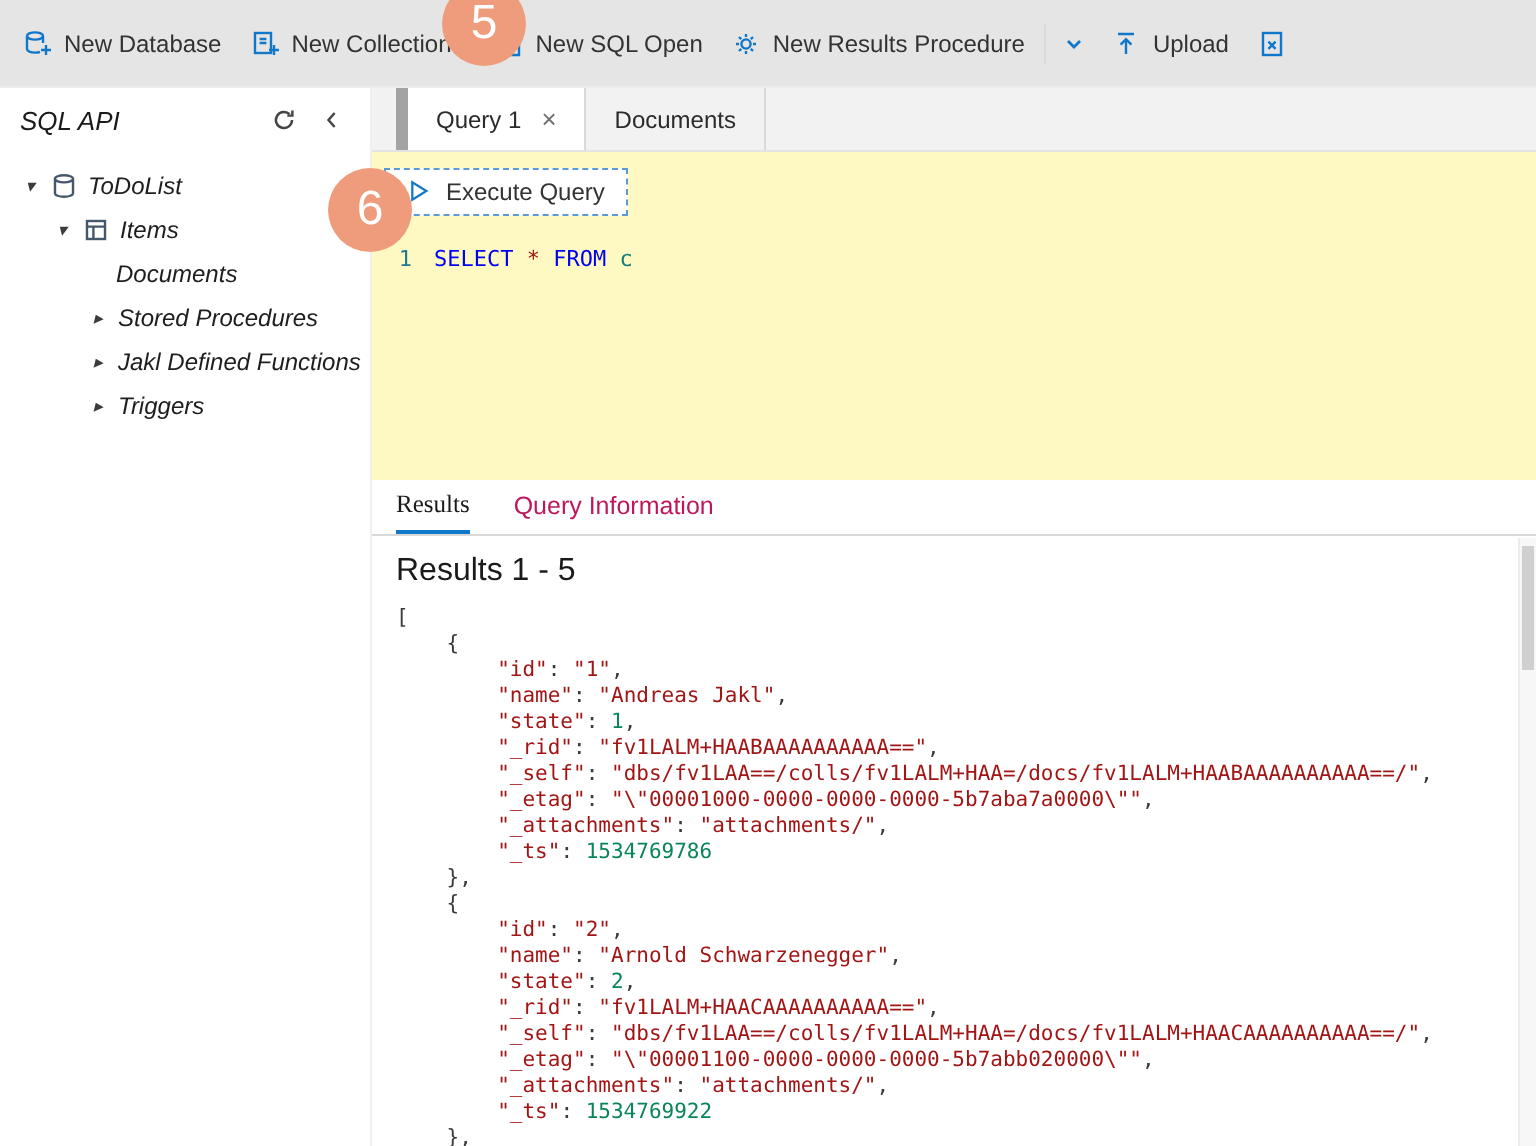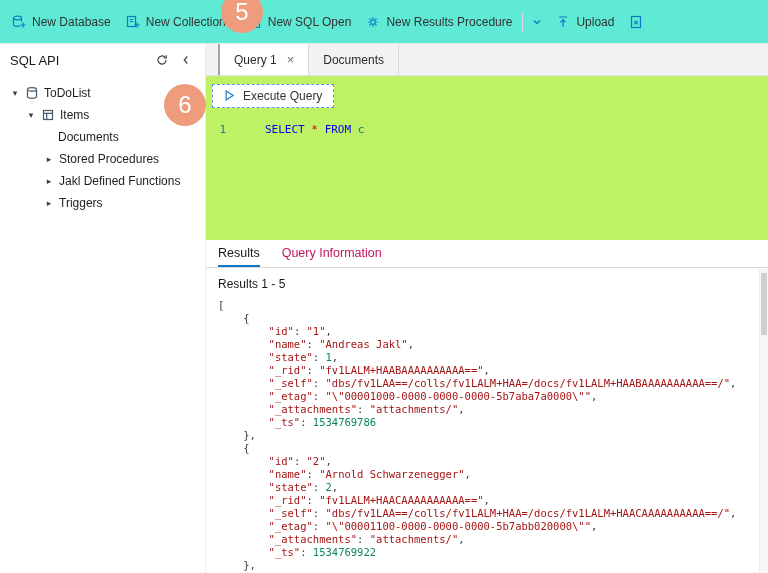--- a/index.html
+++ b/index.html
@@ -14,69 +14,69 @@
   }
   button { background: none; border: none; font: inherit; color: inherit; cursor: pointer; }
 
   
   .toolbar {
     height: 44px;
     display: flex;
     align-items: center;
     padding: 0 4px;
     border-bottom: 1px solid #ebebeb;
-    background: #5eead4;
+    background: #e5e5e5;
     white-space: nowrap;
   }
   .tb-btn { display: flex; align-items: center; gap: 5px; height: 30px; padding: 0 7px; color: #333; }
   .tb-sep { width: 1px; height: 20px; background: #d9d9d9; margin: 0 3px; flex: none; }
   .tb-icon { width: 16px; height: 16px; stroke: #1077c9; fill: none; stroke-width: 1.2; flex: none; }
   .tb-chevron { width: 12px; height: 12px; stroke: #1077c9; fill: none; stroke-width: 1.4; }
   .tb-drop { display: flex; align-items: center; height: 30px; padding: 0 5px; }
 
   
   .content { display: flex; height: 529px; }
 
   
-  .sidebar { width: 206px; flex: none; display: flex; flex-direction: column; border-right: 1px solid #efefef; }
+  .sidebar { width: 186px; flex: none; display: flex; flex-direction: column; border-right: 1px solid #efefef; font-style: italic; }
   .sidebar-header { height: 32px; display: flex; align-items: center; padding: 0 12px 0 10px; font-size: 13px; color: #1a1a1a; }
   .sb-actions { margin-left: auto; display: flex; align-items: center; gap: 10px; }
   .sb-ic { width: 14px; height: 14px; stroke: #444; fill: none; stroke-width: 1.4; display: block; }
   .tree { padding-top: 6px; }
   .tree-row { height: 22px; display: flex; align-items: center; gap: 5px; font-size: 12px; color: #1e1e1e; cursor: pointer; }
   .d0 { padding-left: 10px; }
   .d1 { padding-left: 26px; }
   .d2 { padding-left: 58px; }
   .d2a { padding-left: 44px; }
   .twisty { font-size: 9px; color: #3c3c3c; width: 10px; text-align: center; flex: none; }
   .node-icon { width: 14px; height: 14px; stroke: #45586b; fill: none; stroke-width: 1.2; flex: none; }
 
   
   .main { flex: 1; min-width: 0; display: flex; flex-direction: column; position: relative; }
   .tabbar { height: 32px; background: #f2f2f2; display: flex; align-items: stretch; padding-left: 12px; border-bottom: 1px solid #e3e3e3; }
   .tab { display: flex; align-items: center; padding: 0 14px; font-size: 12px; color: #2b2b2b; border-right: 1px solid #d9d9d9; }
-  .tab:first-of-type { border-left: 2px solid #a3a3a3; }
+  .tab:first-of-type { border-left: 6px solid #a3a3a3; }
   .tab.active { background: #fff; }
   .tab-close { margin-left: 10px; color: #707070; font-size: 13px; line-height: 1; }
 
-  .query-pane { height: 164px; background: #bef264; }
+  .query-pane { height: 164px; background: #fef9c3; }
   .execute-btn { display: inline-flex; align-items: center; gap: 7px; margin: 8px 0 0 6px; padding: 3px 11px 4px 8px; border: 1px dashed #5b9bd5; background: #fff; font-size: 12px; color: #333; }
   .play-icon { width: 15px; height: 15px; stroke: #1077c9; fill: none; stroke-width: 1.2; }
   .editor { display: flex; margin-top: 14px; padding-left: 10px; font-family: "DejaVu Sans Mono", monospace; font-size: 11px; line-height: 15px; }
   .line-num { color: #237893; width: 10px; text-align: right; margin-right: 11px; flex: none; }
-  .code { white-space: pre; margin-left: 28px; }
+  .code { white-space: pre; }
   .tok-keyword { color: #0000f0; }
   .tok-operator { color: #a31515; }
   .tok-identifier { color: #0e7c7c; }
 
   .results-pane { flex: 1; position: relative; min-height: 0; }
   .results-tabs { display: flex; gap: 22px; height: 28px; align-items: stretch; padding-left: 12px; border-bottom: 1px solid #d9d9d9; }
   .rtab { display: flex; align-items: center; font-size: 12.5px; color: #be185d; border-bottom: 2px solid transparent; }
-  .rtab.active { color: #1a1a1a; border-bottom-color: #1077c9; }
-  .results-count { padding: 9px 0 5px 12px; font-size: 12px; color: #1a1a1a; }
+  .rtab.active { color: #1a1a1a; border-bottom-color: #1077c9; font-family: Liberation Serif, serif; }
+  .results-count { padding: 9px 0 5px 12px; font-size: 16px; color: #1a1a1a; }
   .json-view { padding: 3px 0 0 12px; font-family: "DejaVu Sans Mono", monospace; font-size: 10.5px; line-height: 13px; white-space: pre; overflow: hidden; color: #3b3b3b; }
   .j-key { color: #a31515; }
   .j-str { color: #a31515; }
   .j-num { color: #098658; }
   .j-pun { color: #3b3b3b; }
 
   .scrollbar { position: absolute; right: 0; top: 29px; bottom: 0; width: 9px; background: #f7f7f7; border-left: 1px solid #ececec; }
   .thumb { position: absolute; top: 4px; left: 1px; right: 1px; height: 62px; background: #cfcfcf; }
 
   

